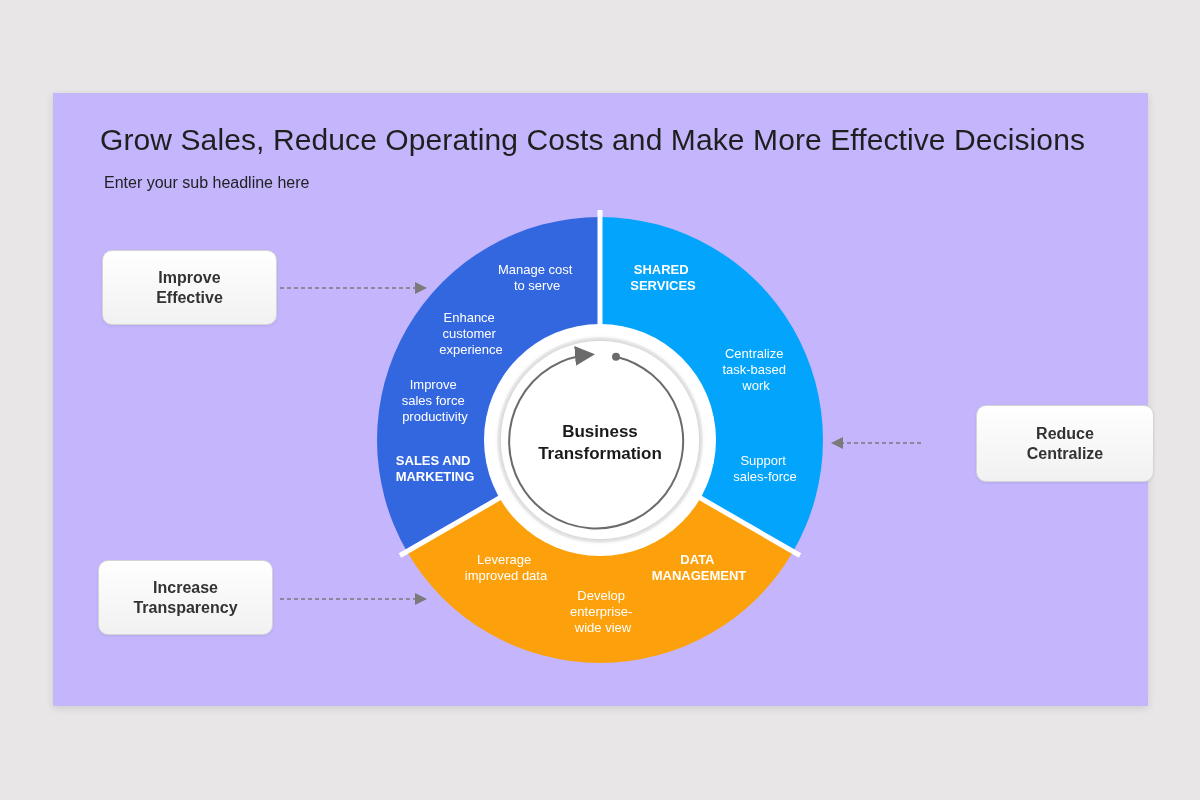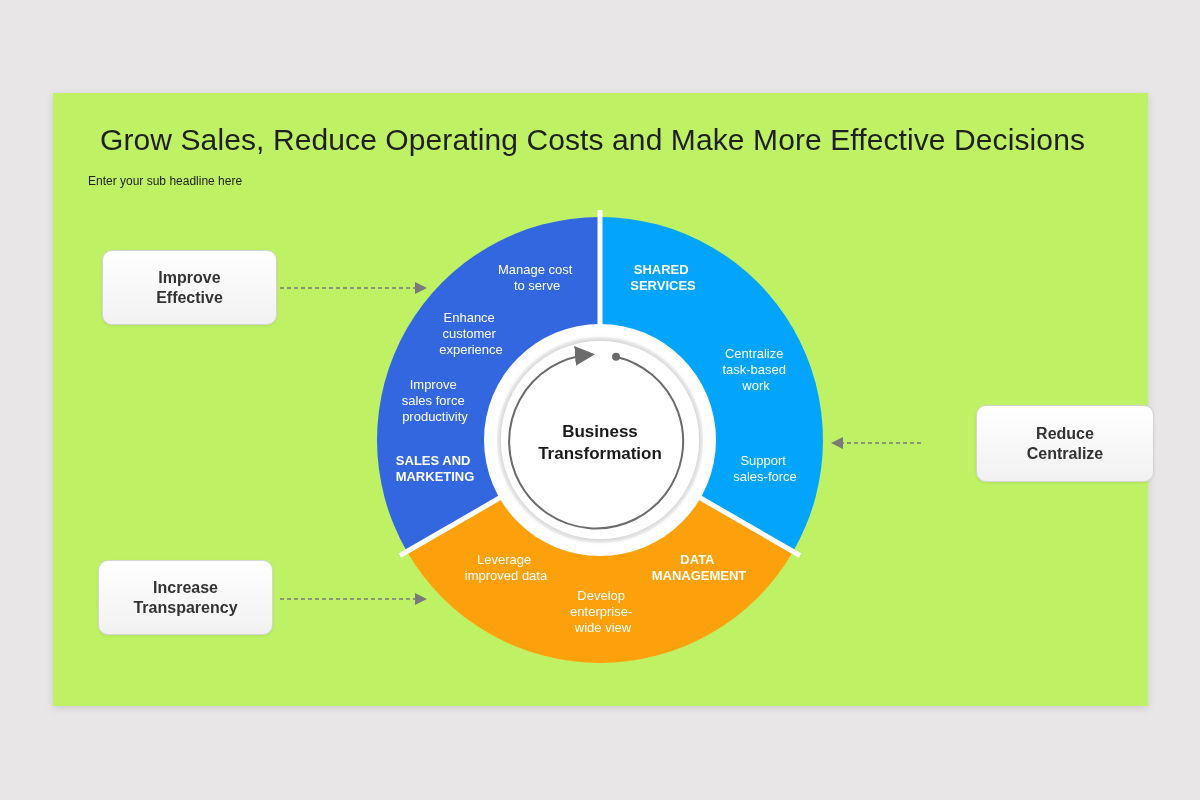--- a/index.html
+++ b/index.html
@@ -4,31 +4,31 @@
 <style>
   html, body { margin:0; padding:0; }
   body {
     width:1200px; height:800px; overflow:hidden;
     background:#e8e6e7;
     font-family:"Liberation Sans", sans-serif;
     position:relative;
   }
   .slide {
     position:absolute; left:53px; top:93px; width:1095px; height:613px;
-    background:#bef264;
+    background:#c4b5fd;
     box-shadow:0 2px 8px rgba(0,0,0,0.12);
   }
   .title {
     position:absolute; left:47px; top:30px;
     font-size:30px; color:#1f1f1f; letter-spacing:0.1px;
     white-space:nowrap; font-weight:normal;
   }
   .subtitle {
-    position:absolute; left:35px; top:81px;
-    font-size:12px; color:#222;
+    position:absolute; left:51px; top:81px;
+    font-size:16px; color:#222;
   }
   .side-box {
     position:absolute; width:175px; height:75px;
     border:1px solid #d4d4d4; border-radius:10px;
     background:linear-gradient(#ffffff, #f1f1f1);
     box-shadow:0 1px 3px rgba(0,0,0,0.08);
     display:flex; align-items:center; justify-content:center;
     text-align:center; font-weight:bold; font-size:16px; color:#333;
     line-height:20px; box-sizing:border-box; padding:0 10px;
   }

